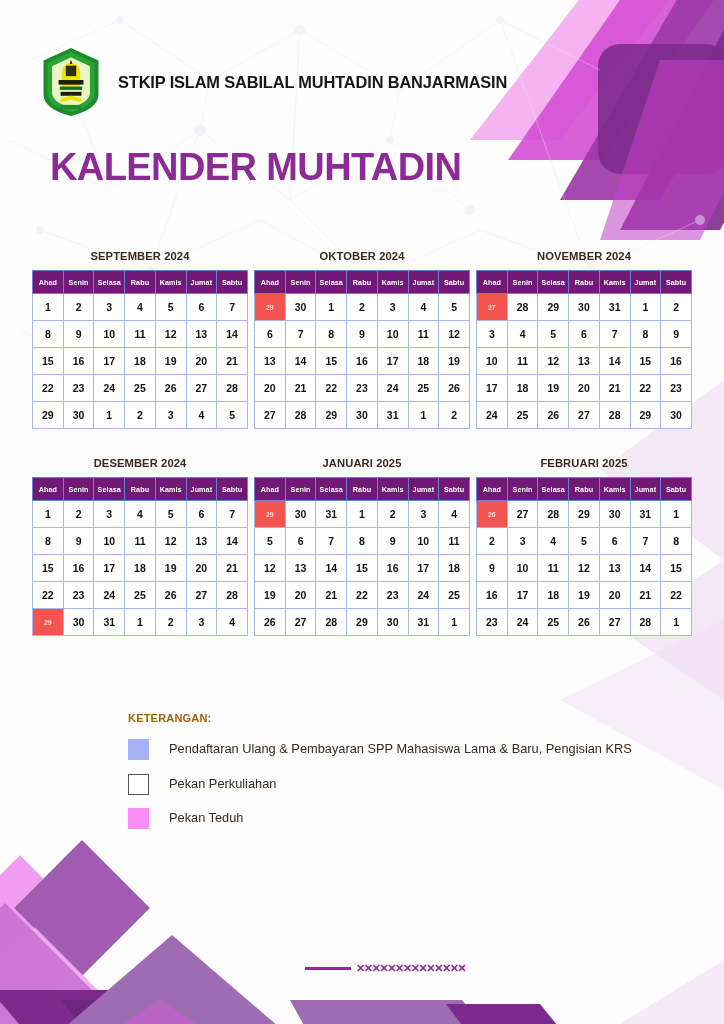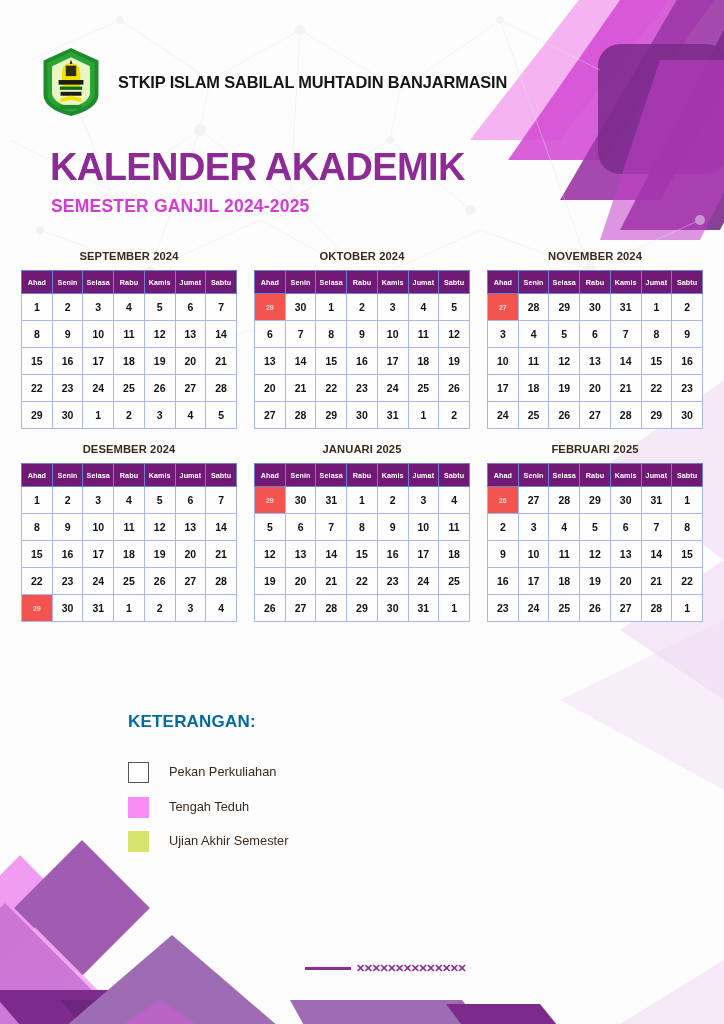--- a/index.html
+++ b/index.html
@@ -44,21 +44,21 @@
     letter-spacing:-0.6px;line-height:1;
   }
   .title-sub{
     position:absolute;left:51px;top:198px;z-index:6;
     font-size:17.5px;font-weight:bold;color:#d63ad6;
     letter-spacing:.2px;line-height:1;
   }
 
   
   .cal-area{position:absolute;left:0;top:250px;width:724px;z-index:5;}
-  .cal-row{display:flex;justify-content:center;gap:17px;margin-bottom:14px;}
+  .cal-row{display:flex;justify-content:center;gap:6px;margin-bottom:28px;}
   .month{width:216px;}
   .month-title{
     text-align:center;font-size:11.2px;font-weight:bold;
     color:#3c2a18;letter-spacing:.1px;margin-bottom:8px;
     text-transform:uppercase;
   }
   table.cal{
     width:216px;border-collapse:collapse;table-layout:fixed;
     border:1px solid #9fb0ef;
   }
@@ -78,22 +78,22 @@
   td.out{color:#c9cbd2;font-weight:normal;font-size:7.5px;background:#fefeff;}
   td.reg{background:#a3b2f4;}
   td.uts{background:#2bb0e9;}
   td.teduh{background:#f78ef2;}
   td.uas{background:#d9e46c;}
   td.redtxt{color:#f4544f;}
 
   
   .legend{position:absolute;left:128px;top:712px;z-index:6;}
   .legend-title{
-    font-size:17px;font-weight:bold;color:#0369a1;
-    letter-spacing:.2px;margin-bottom:30px;
+    font-size:11px;font-weight:bold;color:#a16207;
+    letter-spacing:.2px;margin-bottom:15px;
   }
   .legend-item{display:flex;align-items:center;margin-bottom:13.5px;}
   .swatch{
     width:19px;height:19px;flex:0 0 auto;margin-right:20px;
     border:1px solid transparent;
   }
   .sw-reg{background:#a3b2f4;}
   .sw-kul{background:#ffffff;border:1.4px solid #555;}
   .sw-uts{background:#22a7e0;}
   .sw-teduh{background:#f98df5;}
@@ -186,22 +186,21 @@
       <rect x="33" y="62" width="34" height="5" fill="#0e6b1c"></rect>
       <rect x="34" y="70" width="32" height="6" fill="#1b1b1b"></rect>
       <path d="M34 80 L50 76 L66 80 L66 86 L50 82 L34 86 Z" fill="#f2e200"></path>
       <rect x="34" y="90" width="32" height="6" fill="#1f8a2e"></rect>
     </svg>
     <div class="school-block">
       <div class="school-name">STKIP ISLAM SABILAL MUHTADIN BANJARMASIN</div>
     </div>
   </div>
 
-  <div class="title-main">KALENDER AKADEMIK</div>
-  <div class="title-sub">SEMESTER GANJIL 2024-2025</div>
+  <div class="title-main">KALENDER MUHTADIN</div>
 
   <div class="cal-area">
     <div class="cal-row" id="row1">
         <div class="month">
           <div class="month-title">SEPTEMBER 2024</div>
           <table class="cal">
             <thead>
               <tr>
                 <th>Ahad</th>
                 <th>Senin</th>
@@ -578,30 +577,30 @@
             </tbody>
           </table>
         </div>
       </div>
   </div>
 
   <div class="legend">
     <div class="legend-title">KETERANGAN:</div>
     <div id="legend-items">
         <div class="legend-item">
+          <span class="swatch sw-reg"></span>
+          <span class="legend-label">Pendaftaran Ulang &amp; Pembayaran SPP Mahasiswa Lama &amp; Baru, Pengisian KRS</span>
+        </div>
+        <div class="legend-item">
           <span class="swatch sw-kul"></span>
           <span class="legend-label">Pekan Perkuliahan</span>
         </div>
         <div class="legend-item">
           <span class="swatch sw-teduh"></span>
-          <span class="legend-label">Tengah Teduh</span>
-        </div>
-        <div class="legend-item">
-          <span class="swatch sw-uas"></span>
-          <span class="legend-label">Ujian Akhir Semester</span>
+          <span class="legend-label">Pekan Teduh</span>
         </div>
       </div>
   </div>
 
   <div class="foot-orn">
     <div class="foot-line"></div>
     <div class="foot-dots">✕✕✕✕✕✕✕✕✕✕✕✕✕✕</div>
   </div>
 
 </div>

